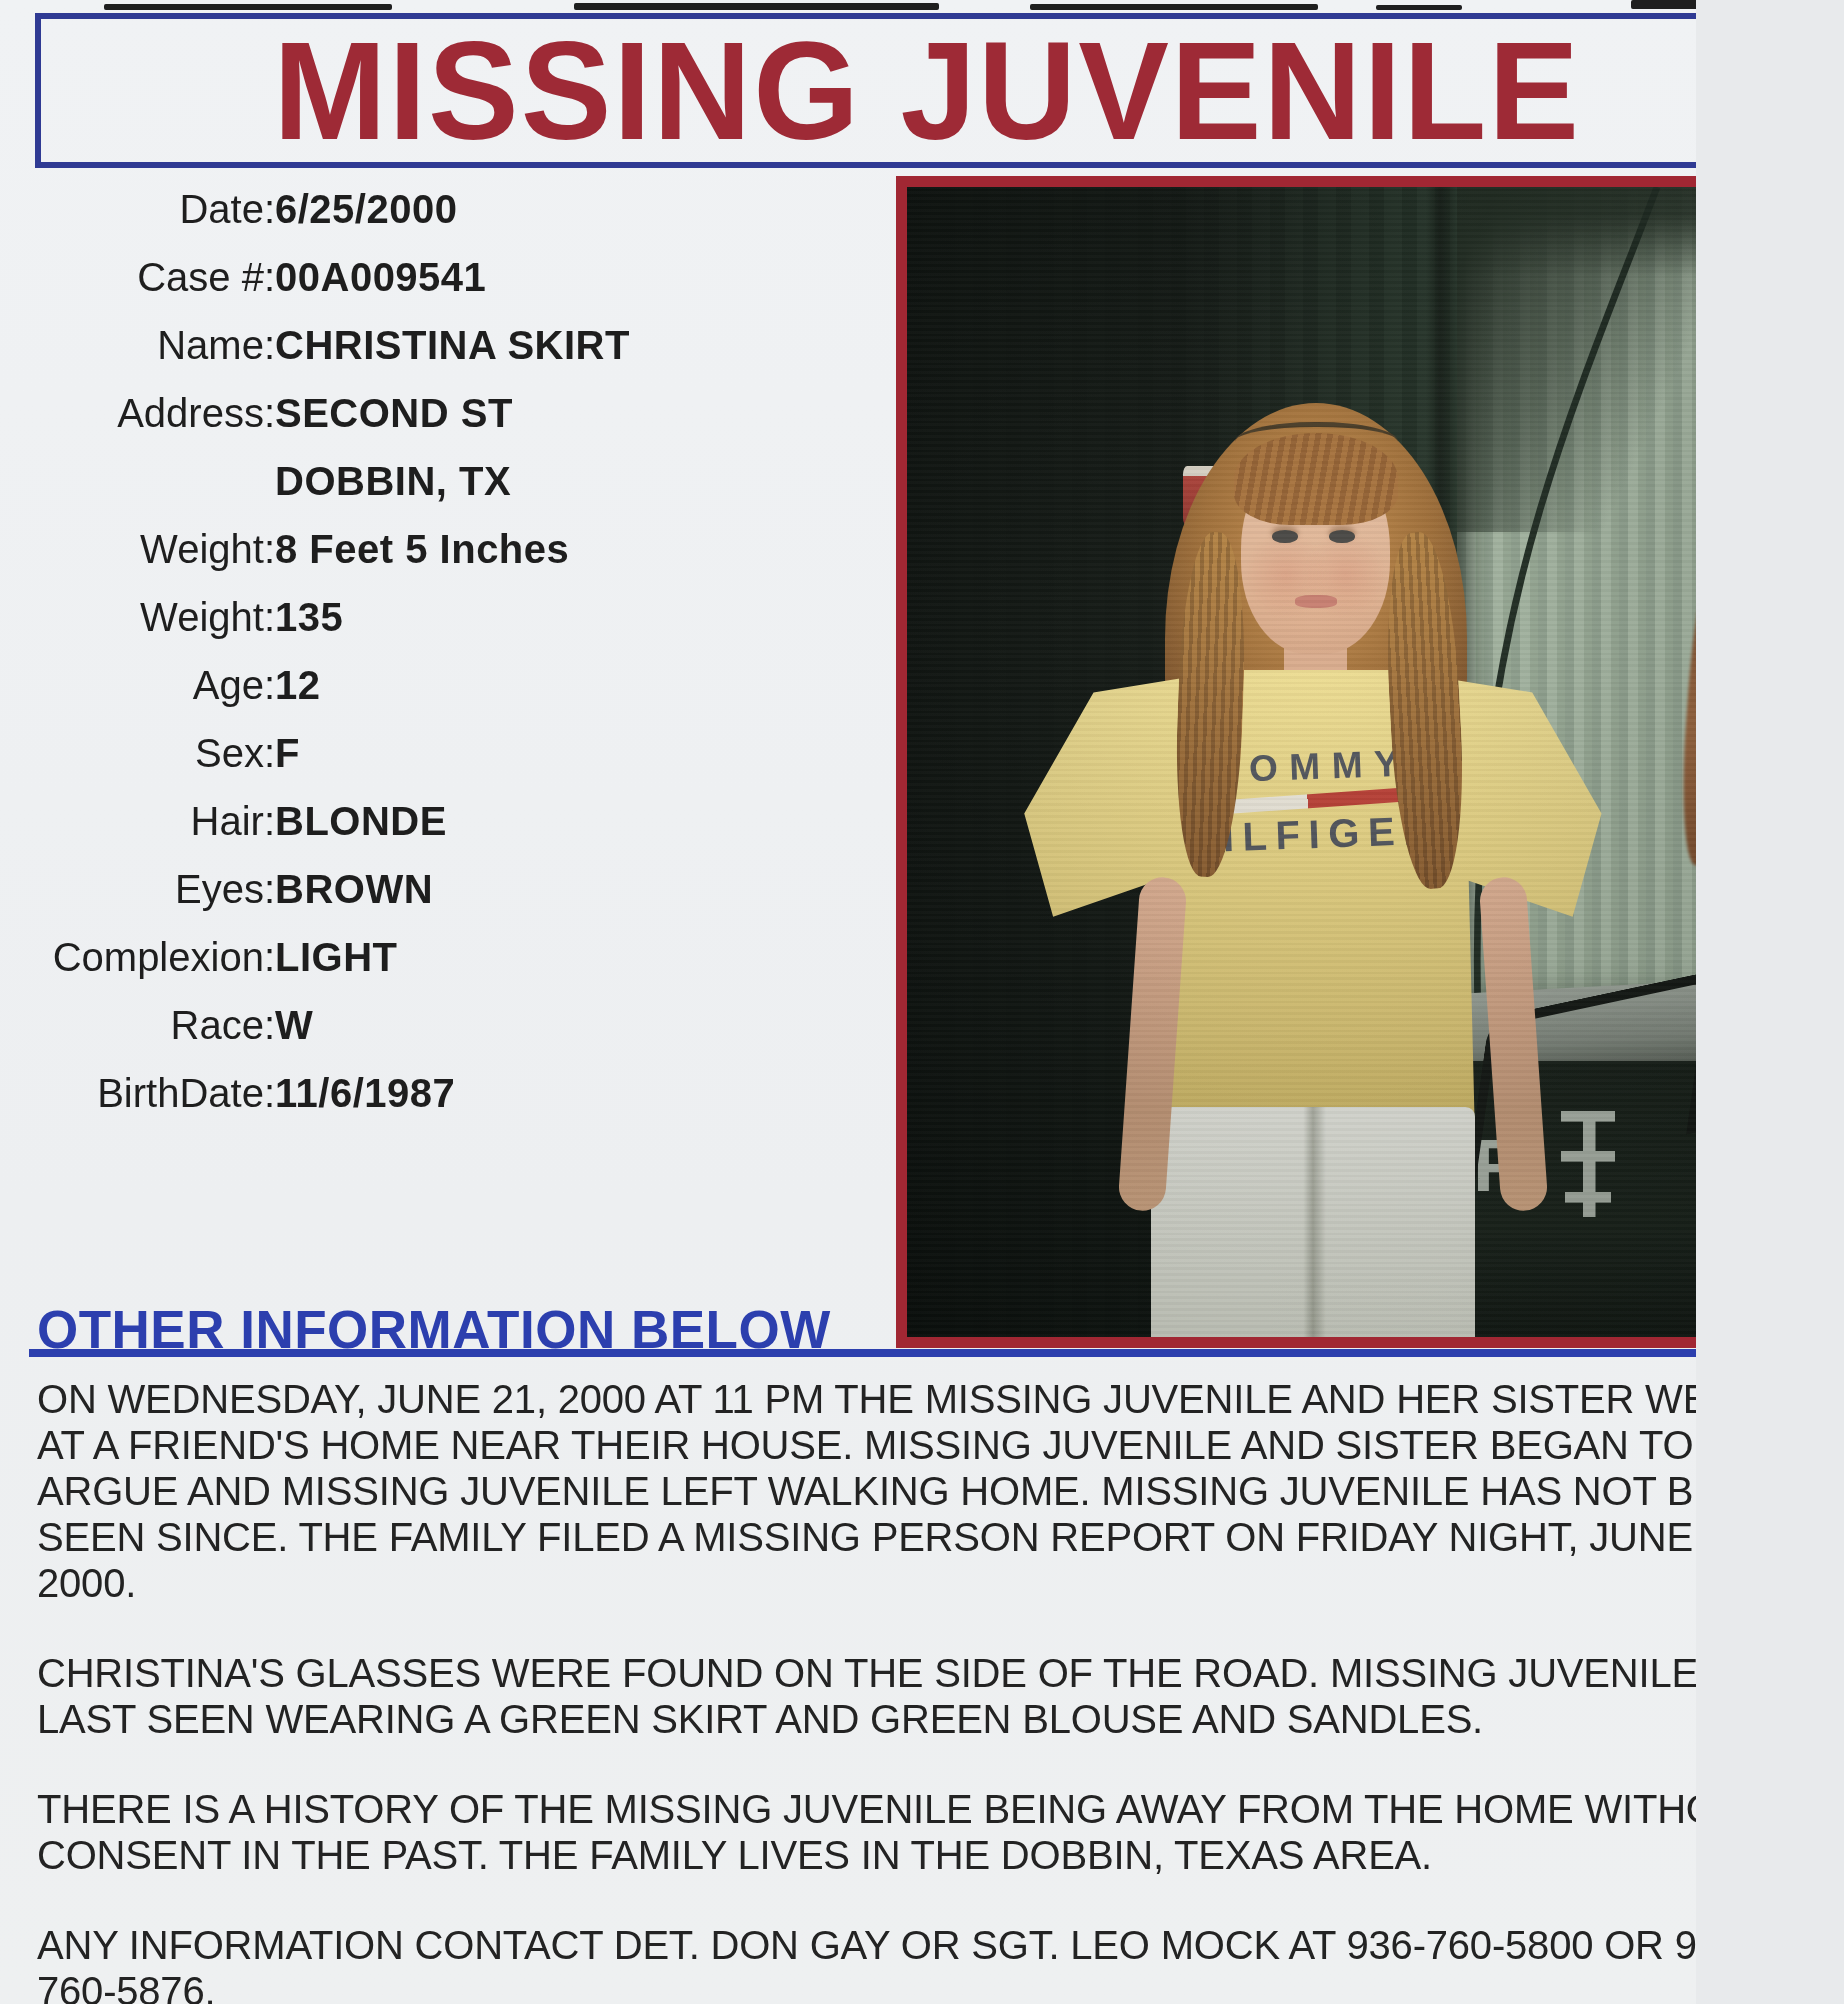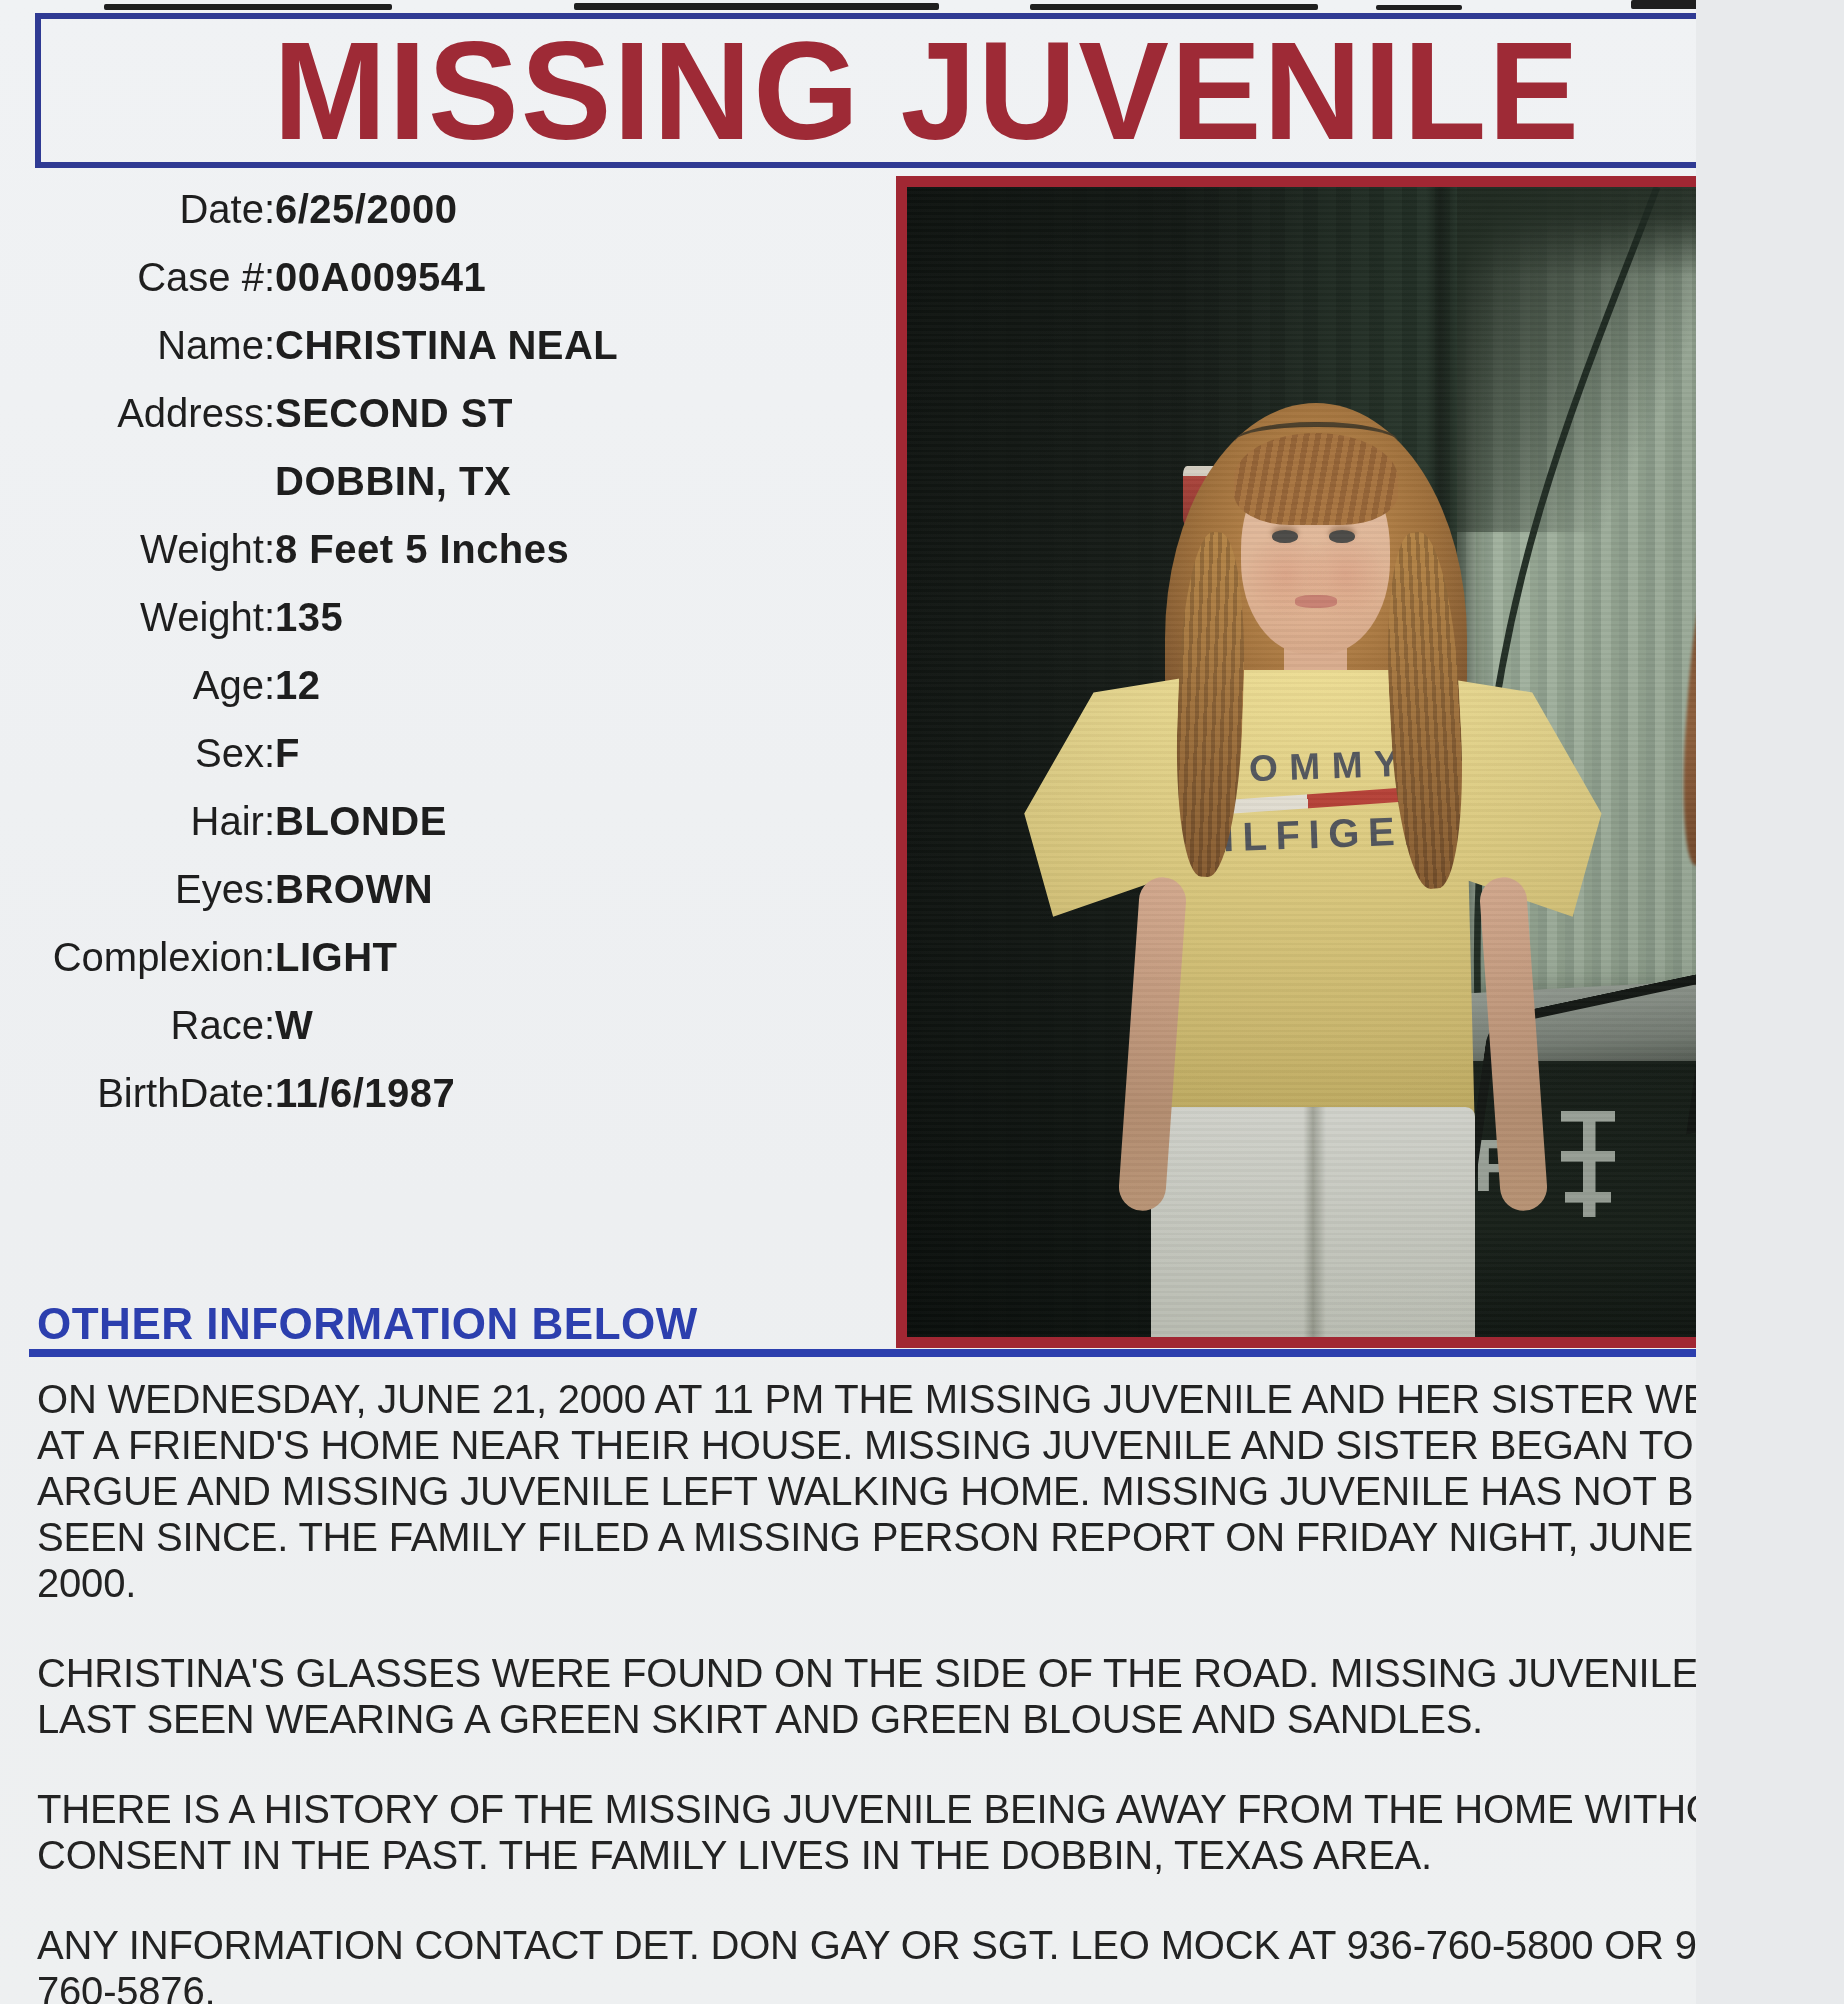--- a/index.html
+++ b/index.html
@@ -19,21 +19,21 @@
   .title-box h1{margin:0;font-size:136px;font-weight:700;letter-spacing:1.9px;color:#9e2a36;
                 transform:scaleY(1.02);white-space:nowrap;}
 
   
   .fields{position:absolute;left:40px;top:175px;width:826px;}
   .frow{display:flex;height:68px;align-items:center;font-size:40px;color:#1e1e1e;text-align:right;}
   .flabel{width:235px;flex:0 0 235px;font-weight:400;}
   .fvalue{font-weight:700;letter-spacing:0.5px;}
 
   
-  .section-heading{position:absolute;left:37px;top:1299px;font-size:44px;font-weight:700;color:#2c3fae;letter-spacing:0.5px;}
+  .section-heading{position:absolute;left:37px;top:1299px;font-size:53px;font-weight:700;color:#2c3fae;letter-spacing:0.5px;}
   .blue-rule{position:absolute;left:29px;top:1349px;width:1789px;height:7.7px;background:#2c3fae;}
 
   
   .body-text{position:absolute;left:37px;top:1376px;width:1779px;font-size:40px;line-height:46px;color:#232323;}
   .body-text p{margin:0 0 44px 0;letter-spacing:-0.2px;}
 
   
   .photo-frame{position:absolute;left:896px;top:176px;width:924px;height:1172px;border:11.5px solid #a12733;box-sizing:border-box;background:#15221b;}
   .photo{position:relative;width:100%;height:100%;overflow:hidden;}
   .photo *{position:absolute;}
@@ -122,21 +122,21 @@
     <div class="frow">
       <span class="flabel">Date:</span>
       <span class="fvalue">6/25/2000</span>
     </div>
     <div class="frow">
       <span class="flabel">Case #:</span>
       <span class="fvalue">00A009541</span>
     </div>
     <div class="frow">
       <span class="flabel">Name:</span>
-      <span class="fvalue">CHRISTINA NEAL</span>
+      <span class="fvalue">CHRISTINA SKIRT</span>
     </div>
     <div class="frow">
       <span class="flabel">Address:</span>
       <span class="fvalue">SECOND ST</span>
     </div>
     <div class="frow">
       <span class="flabel"></span>
       <span class="fvalue">DOBBIN, TX</span>
     </div>
     <div class="frow">

